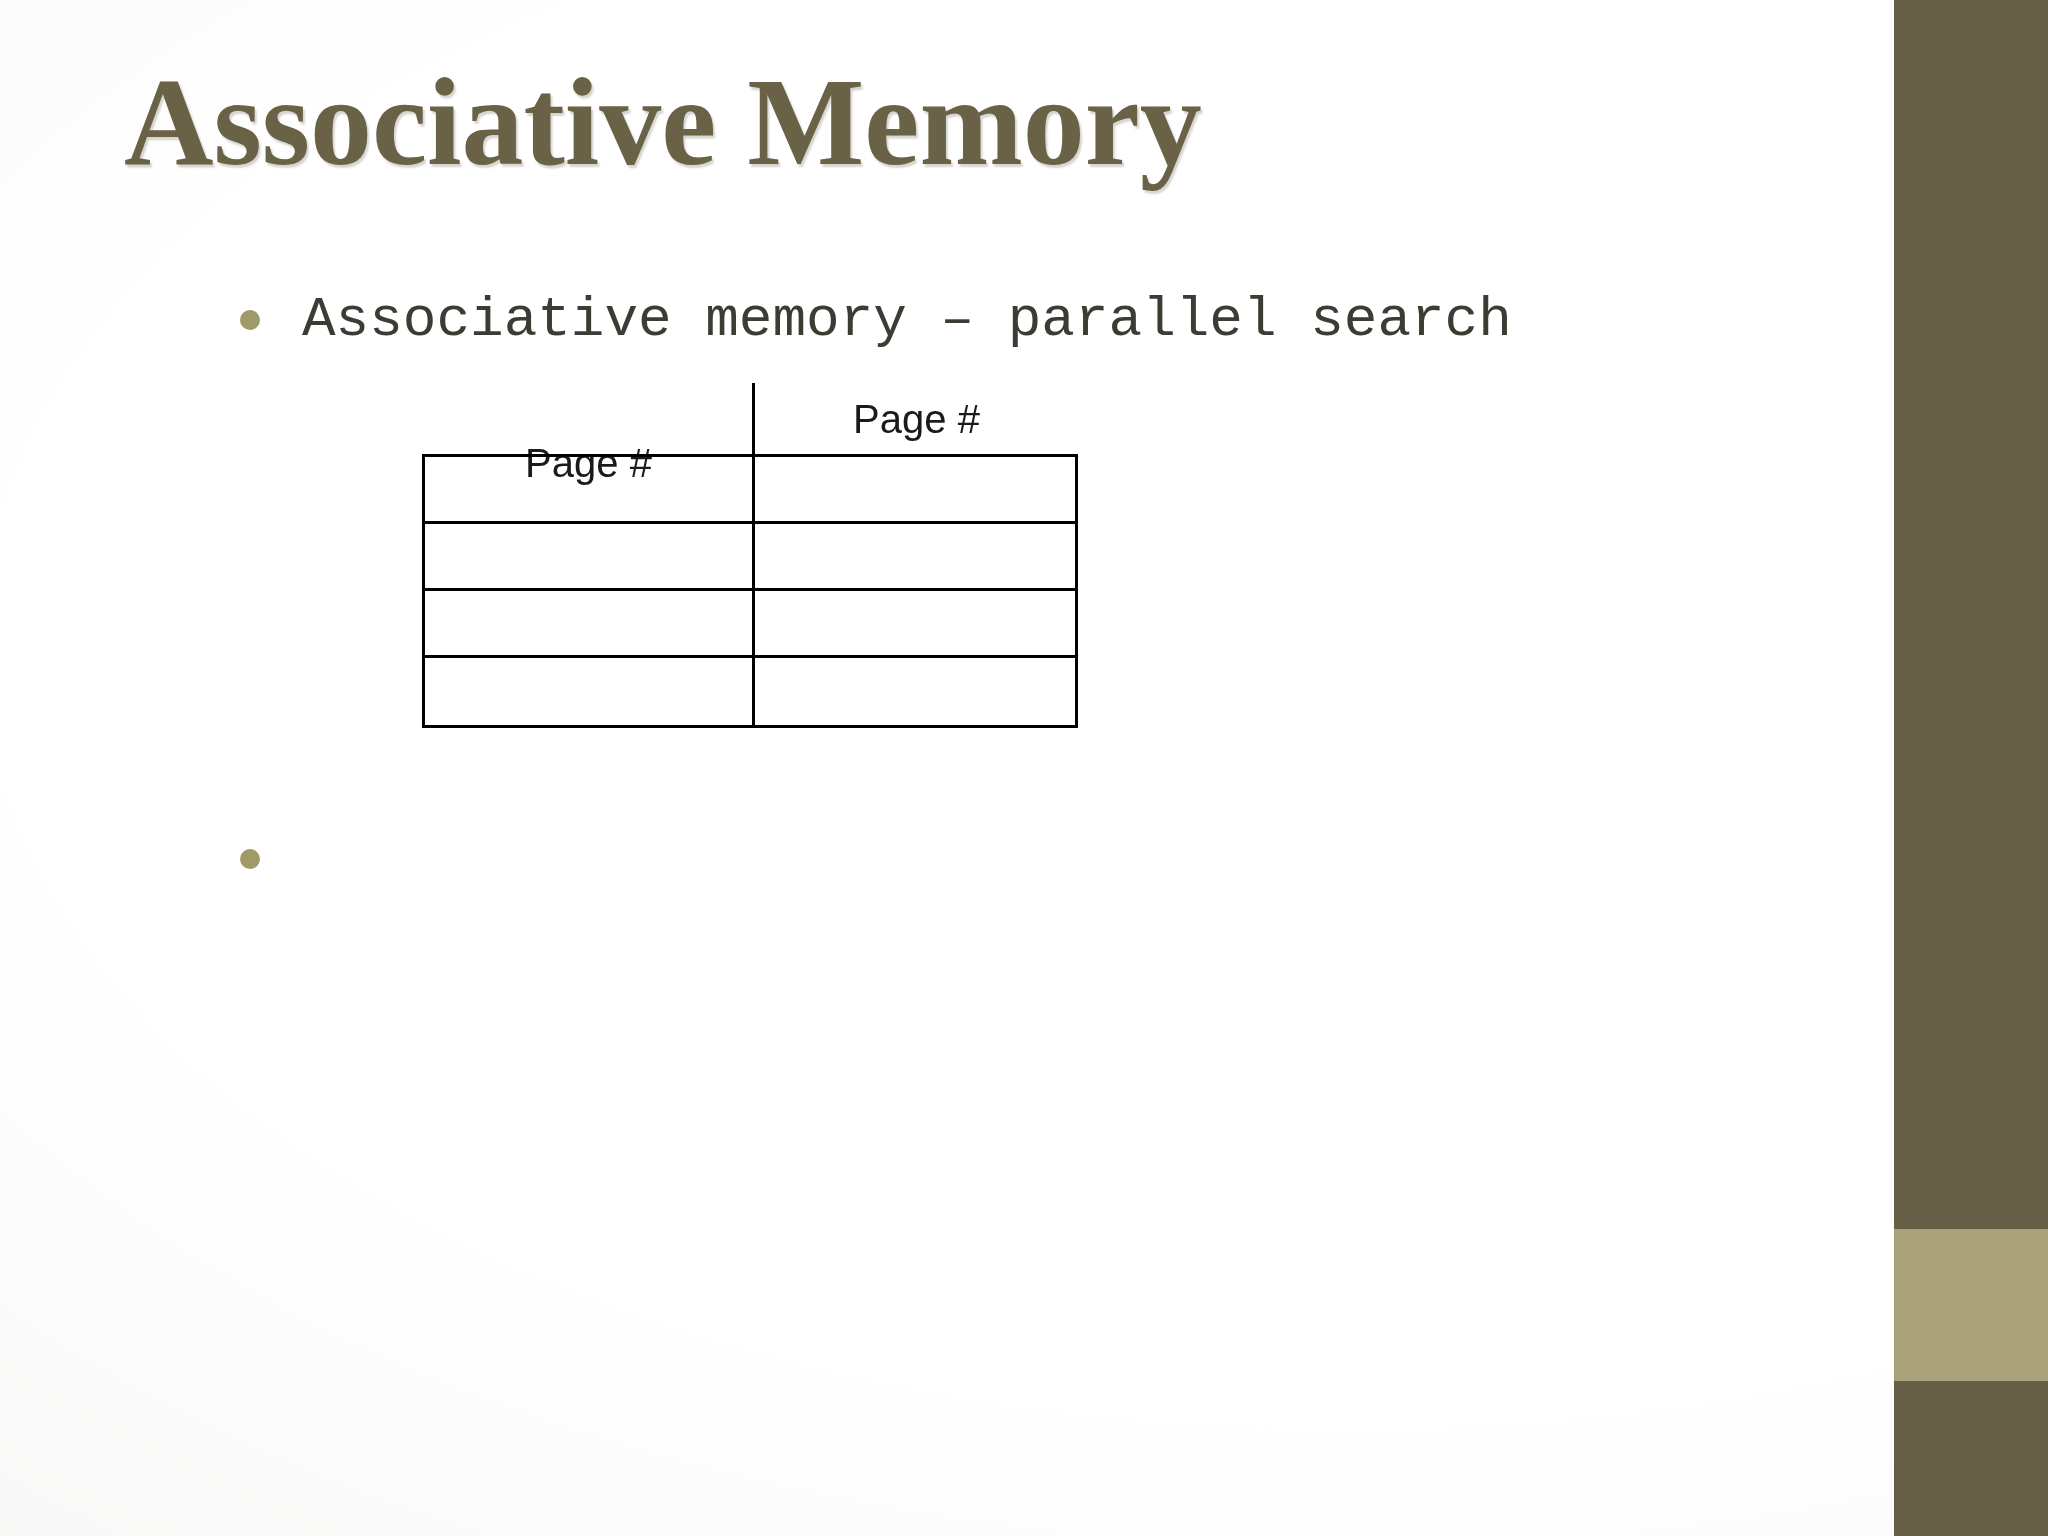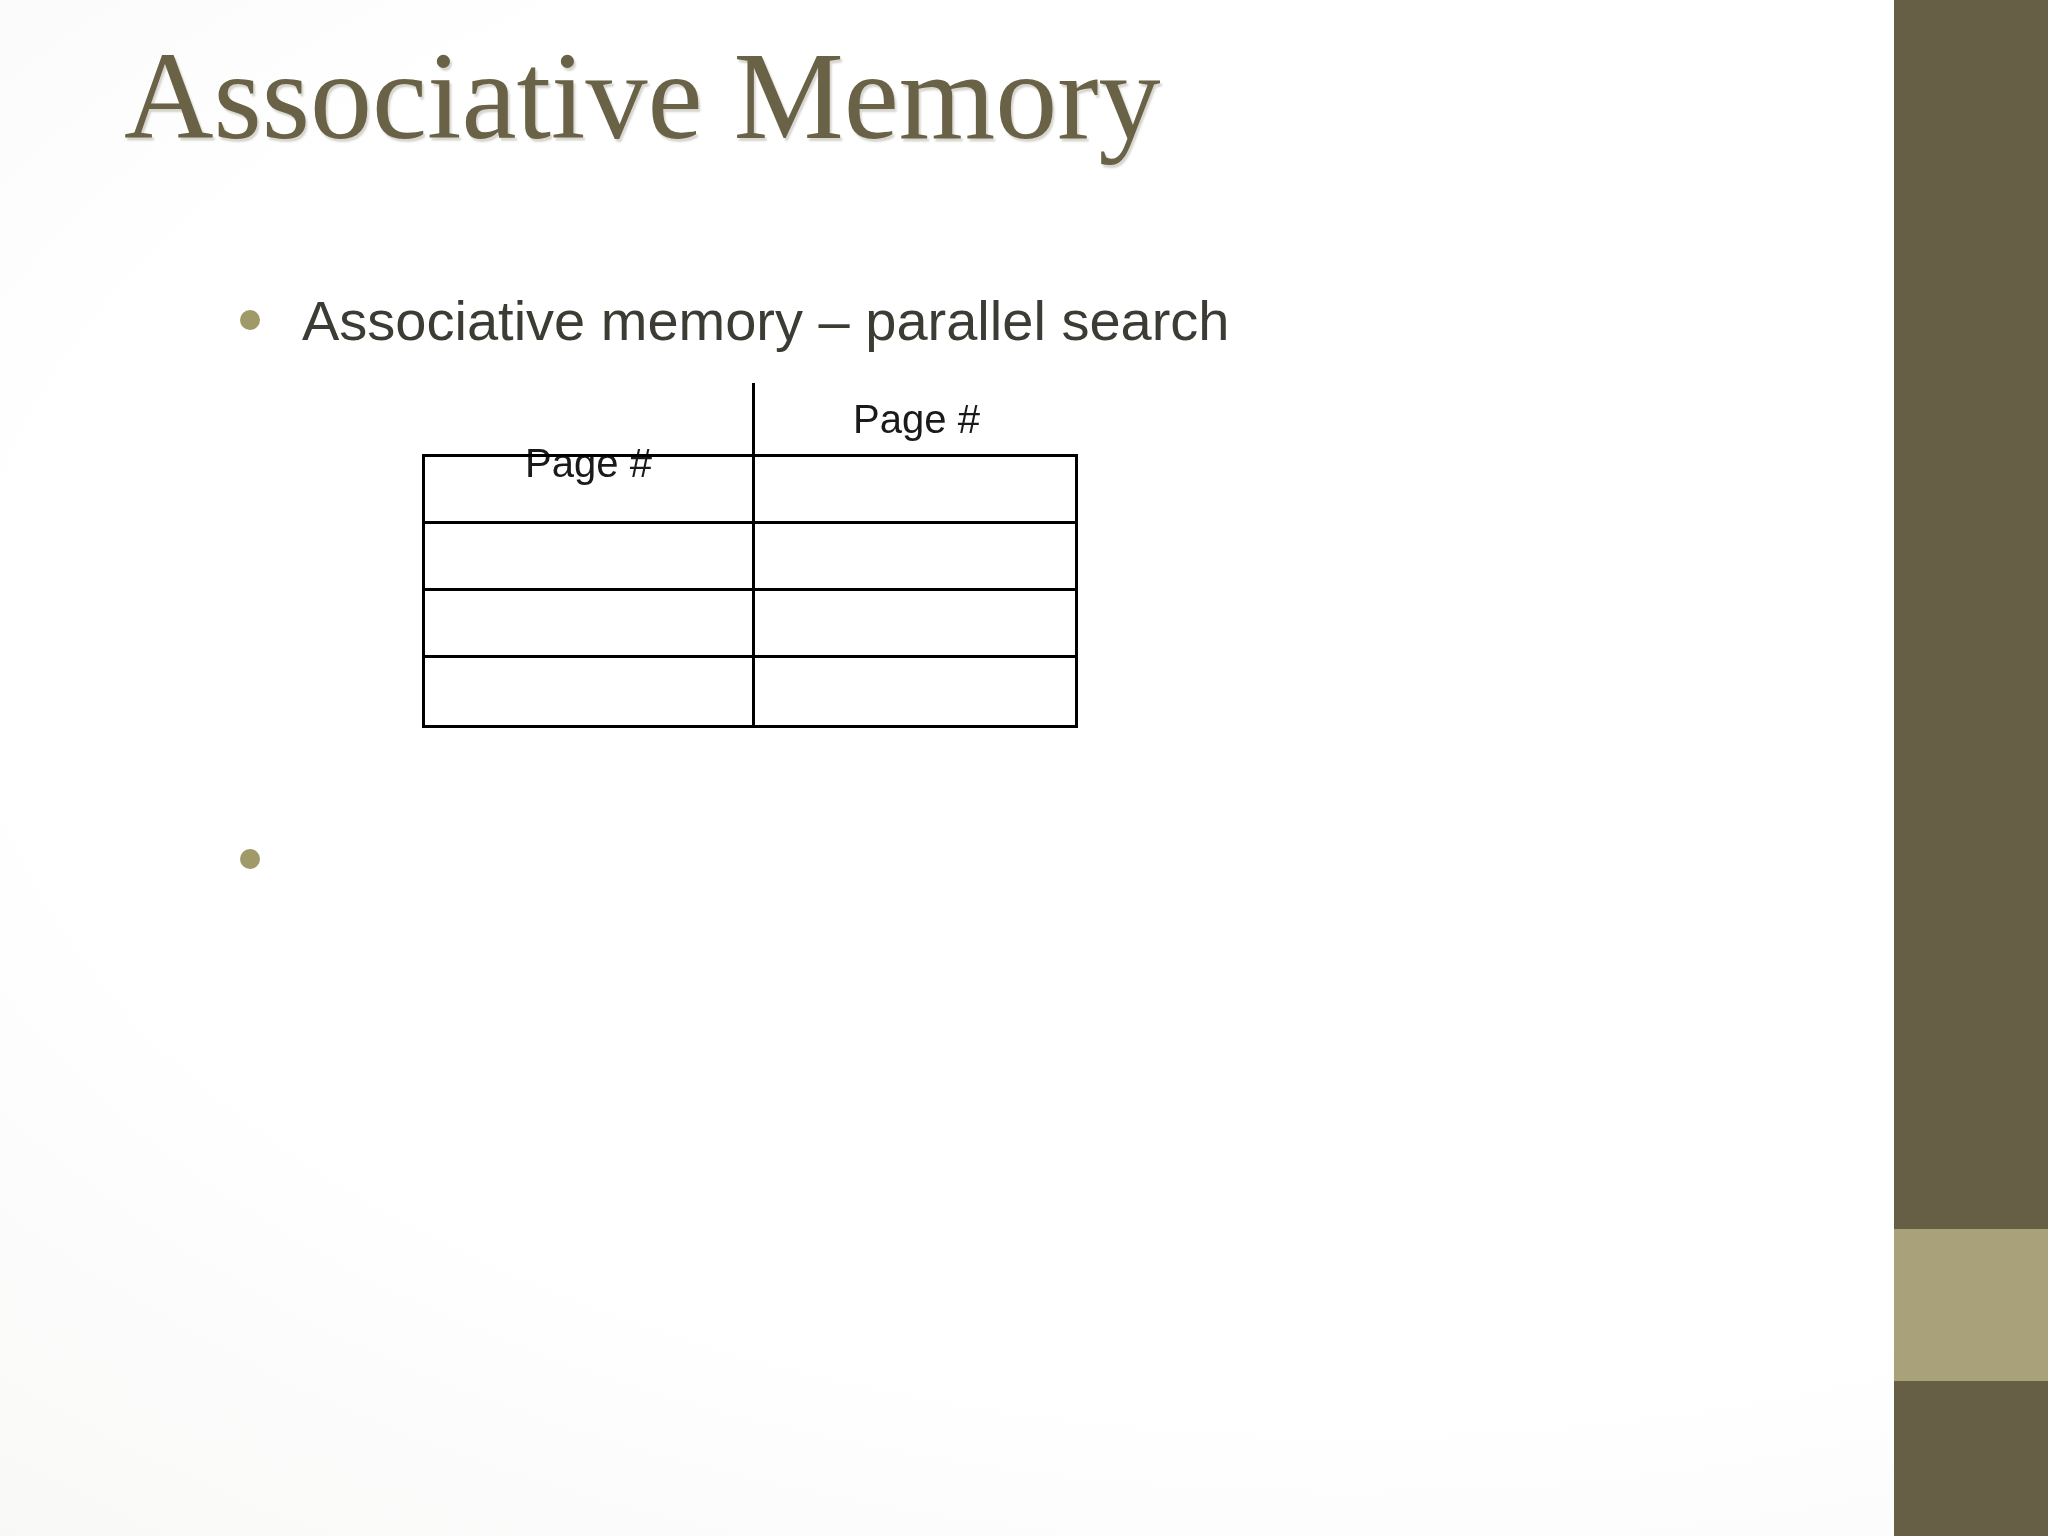--- a/index.html
+++ b/index.html
@@ -6,39 +6,39 @@
   body{
     width:2048px;height:1536px;position:relative;overflow:hidden;
     font-family:"Liberation Sans", sans-serif;
     background:#fff;
   }
   .slide{
     position:absolute;inset:0;
     background:radial-gradient(170% 130% at 66% 42%, #ffffff 38%, #f6f6f5 66%, #e2e2e1 100%);
   }
   .title{
-    position:absolute;left:124px;top:24px;
+    position:absolute;left:124px;top:50px;
     font-family:"Liberation Serif","DejaVu Serif",serif;
-    font-size:124px;line-height:1.18;font-weight:400;
+    font-size:124px;line-height:1.18;font-weight:700;
     color:var(--title, #6A6246);
     text-shadow:2px 3px 2px rgba(70,62,40,0.22);
     white-space:nowrap;
   }
   .bullet-row{
     position:absolute;display:flex;align-items:center;
     color:var(--body-text, #3C3C35);white-space:nowrap;
   }
   .bullet-row .dot{
     border-radius:50%;flex:0 0 auto;
   }
   .row-l1{left:240px;height:66px;font-size:56px;}
   .row-l1 .dot{width:20px;height:20px;margin-right:42px;background:var(--bullet-level1,#A09968);}
   .row-l2{left:313px;height:60px;font-size:50px;}
   .row-l2 .dot{width:18px;height:18px;margin-right:44px;background:var(--bullet-level2,#8FB5AD);}
-  #b1{top:287px;}
+  #b1{top:287px;font-family:Liberation Mono, monospace;}
   #b2{top:826px;}
   #s1{top:919px;}
   #s2{top:1001px;}
 
   .tbl-header{
     position:absolute;display:flex;align-items:center;justify-content:center;
     height:52px;top:393px;font-size:40px;color:var(--table-text,#1A1A1A);
   }
   #hdr-page{left:425px;width:327px;margin-top:44px;}
   #hdr-frame{left:755px;width:323px;}

